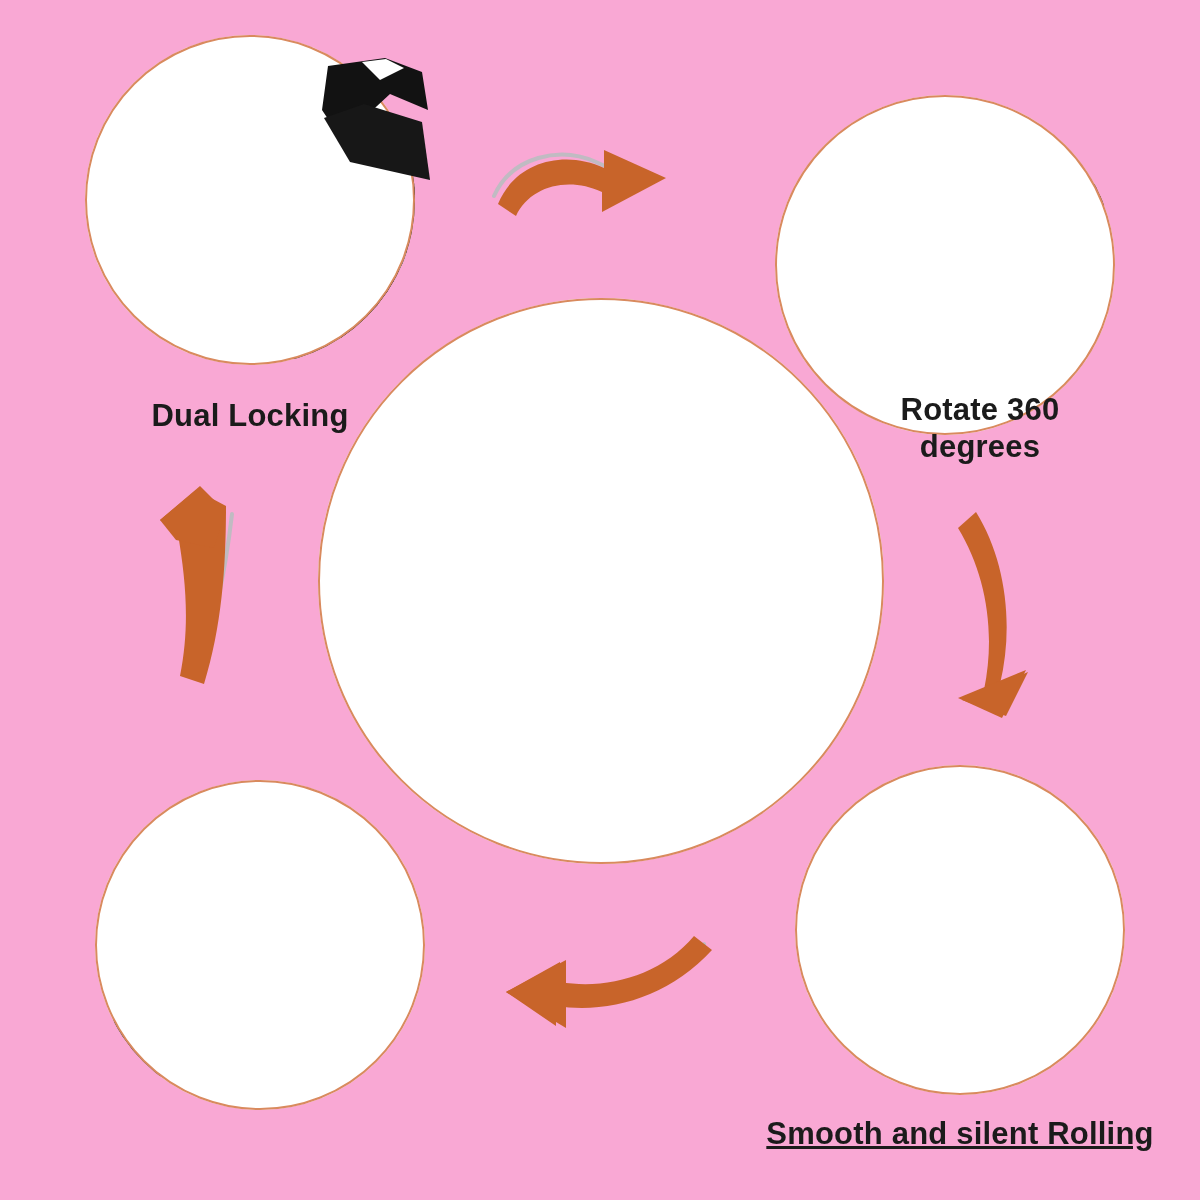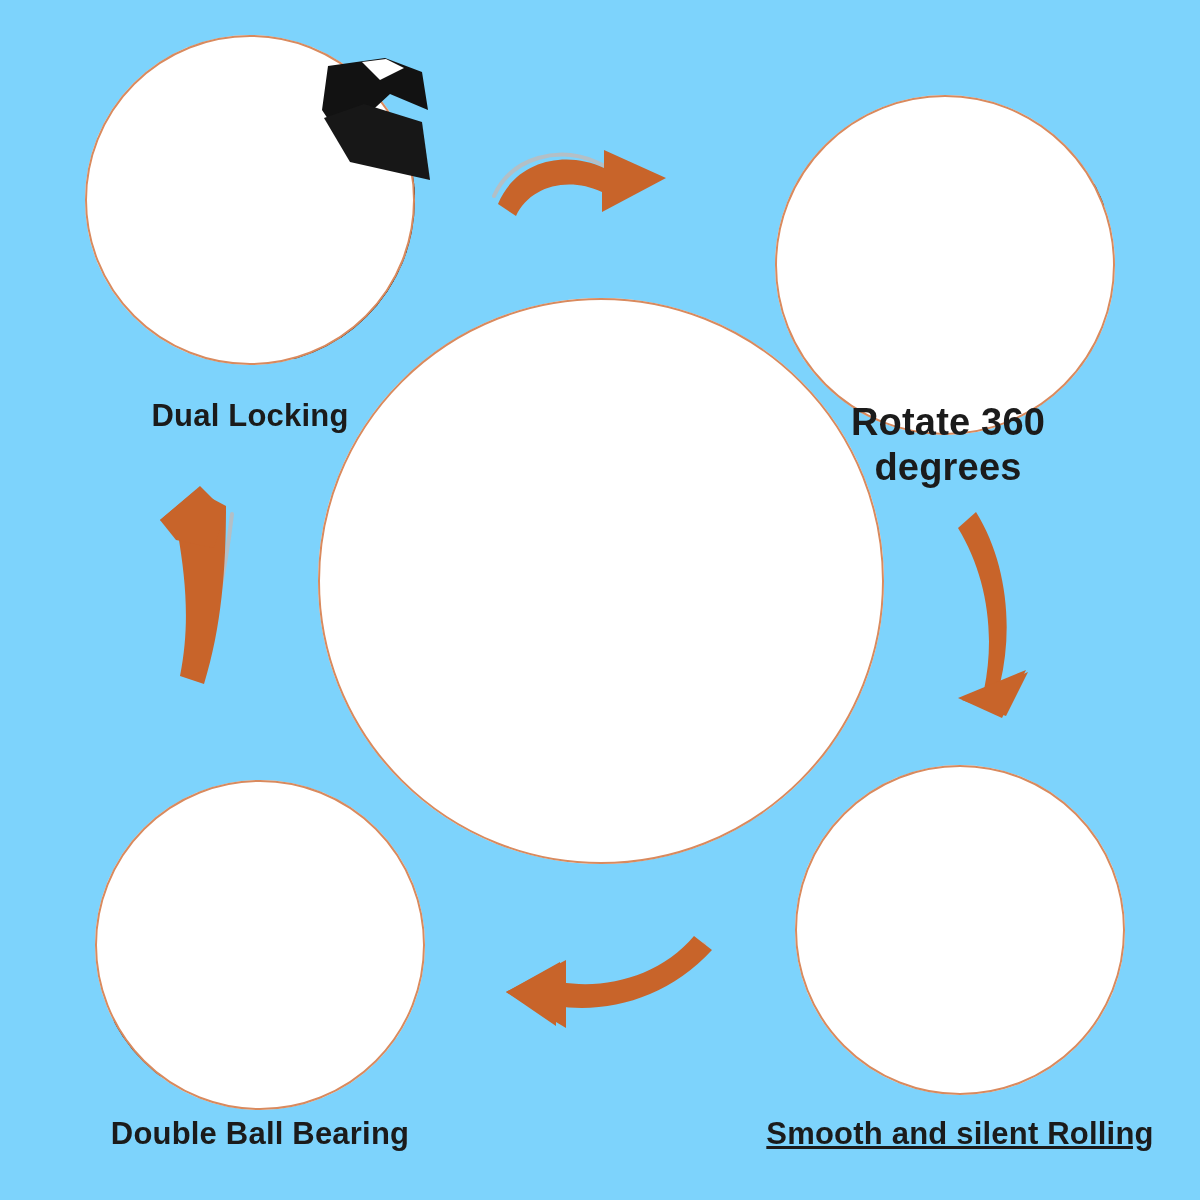--- a/index.html
+++ b/index.html
@@ -4,21 +4,21 @@
 <style>
   html, body {
     margin: 0;
     padding: 0;
     background: #ffffff;
   }
   #stage {
     position: relative;
     width: 1200px;
     height: 1200px;
-    background: #7dd3fc;
+    background: #f9a8d4;
     overflow: hidden;
     font-family: "Liberation Sans", sans-serif;
   }
   .circle-frame {
     position: absolute;
     border-radius: 50%;
     border: 2px solid #d98a5e;
     box-sizing: border-box;
     background: #ffffff;
   }
@@ -172,21 +172,21 @@
         <path d="M248,78 C 240,60 212,48 178,48 C 140,48 110,64 106,88" fill="none" stroke="#C8642A" stroke-width="10" stroke-linecap="round"></path>
         <polygon points="110,62 142,62 120,88" fill="#C8642A"></polygon>
 
         <path d="M106,106 C 112,128 142,142 178,142 C 214,142 242,130 250,112" fill="none" stroke="#C8642A" stroke-width="10" stroke-linecap="round"></path>
         <polygon points="244,94 262,120 228,124" fill="#C8642A"></polygon>
       </g>
     </svg>
   </div>
   <div class="circle-frame" style="left:775px; top:95px; width:340px; height:340px;"></div>
 
-  <div class="feature-label" style="left:788px; top:392px; width:320px; font-size:38px;margin-top:8px;">Rotate 360
+  <div class="feature-label" style="left:820px; top:392px; width:320px; font-size:31px;">Rotate 360
 degrees</div>
 
   <div class="clip-circle" style="left:95px; top:780px; width:330px; height:330px;">
     <svg viewBox="0 0 330 330" width="330" height="330">
       <defs>
         <linearGradient id="steelOuter" x1="0" y1="0" x2="0.25" y2="1">
           <stop offset="0%" stop-color="#e8eaec"></stop>
           <stop offset="30%" stop-color="#a9adb2"></stop>
           <stop offset="62%" stop-color="#6f7479"></stop>
           <stop offset="100%" stop-color="#40444a"></stop>
@@ -262,21 +262,20 @@
         </g>
         <ellipse cx="0" cy="2" rx="61" ry="36" fill="url(#innerRace)"></ellipse>
         <ellipse cx="0" cy="2" rx="48" ry="28" fill="#ccd0d4"></ellipse>
         <ellipse cx="0" cy="5" rx="42" ry="24" fill="#575c62"></ellipse>
         <ellipse cx="0" cy="2" rx="42" ry="24" fill="#868b91"></ellipse>
       </g>
     </svg>
   </div>
   <div class="circle-frame" style="left:95px; top:780px; width:330px; height:330px;"></div>
 
-  <div class="feature-label" style="left:60px; top:1116px; width:400px; font-size:31px;">Double Ball Bearing</div>
 
   <div class="clip-circle" style="left:795px; top:765px; width:330px; height:330px;">
     <svg viewBox="0 0 330 330" width="330" height="330">
       <rect x="0" y="0" width="330" height="330" fill="#ffffff"></rect>
       <g fill="#0b0b0b">
 
         <path d="M48,134 L96,134 L96,204 L48,204 Z"></path>
         <path d="M48,140 C48,134 52,130 58,130 L96,130 L96,208 L58,208 C52,208 48,204 48,198 Z"></path>
 
         <polygon points="96,130 162,62 162,276 96,208"></polygon>

